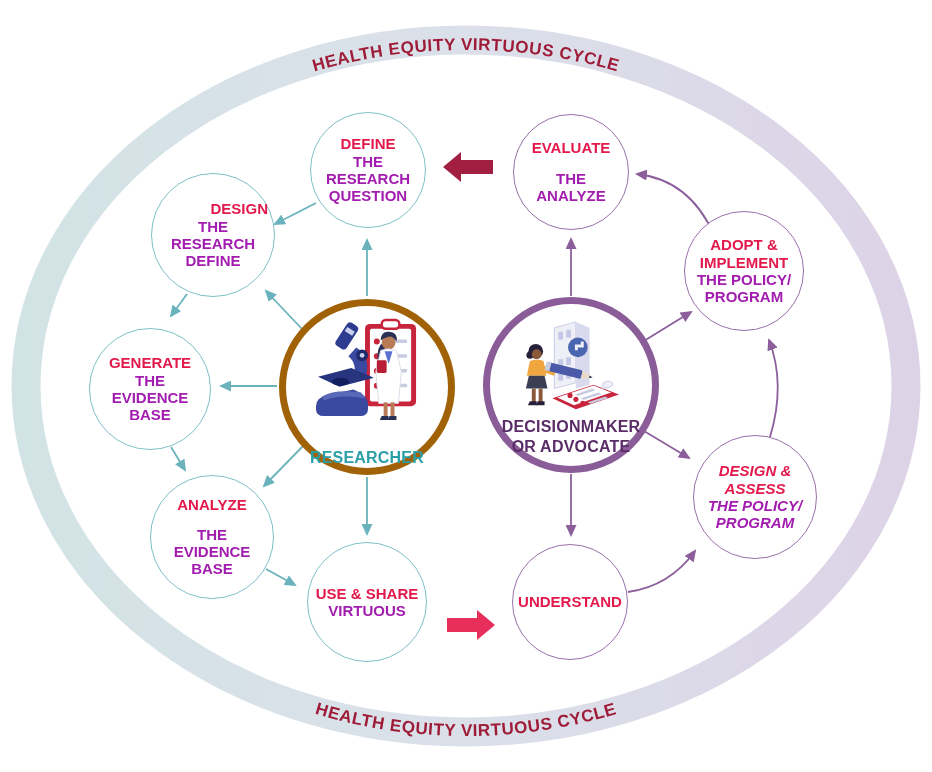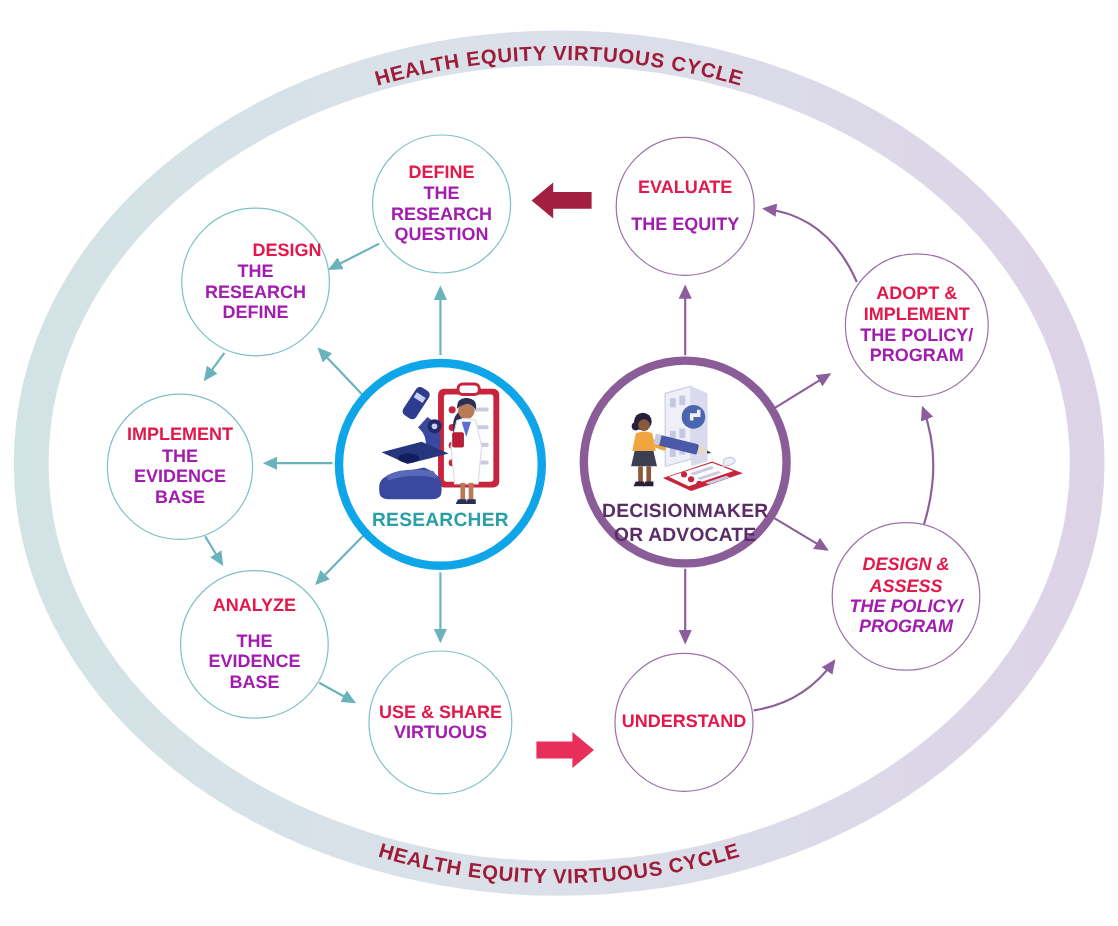--- a/index.html
+++ b/index.html
@@ -41,21 +41,21 @@
     width: 176px; height: 176px;
     border-radius: 50%;
     background: #ffffff;
     box-sizing: border-box;
     display: flex;
     flex-direction: column;
     align-items: center;
     justify-content: flex-start;
     text-align: center;
   }
-  .hub.researcher    { border: 7px solid #0ea5e9; padding-top: 12px; }
+  .hub.researcher    { border: 7px solid #a16207; padding-top: 12px; gap: 24px; }
   .hub.decisionmaker { border: 7px solid #8A5C98; padding-top: 14px; }
   .hub-label {
     font-weight: bold;
     font-size: 16px;
     line-height: 1.25;
     letter-spacing: 0.2px;
     width: 150px;
   }
   .hub.researcher .hub-label    { color: #2B9FA8; margin-top: 2px; }
   .hub.decisionmaker .hub-label { color: #5A2C68; margin-top: 1px; }
@@ -124,40 +124,40 @@
     <span class="hl">DEFINE</span>
     <span class="rest">THE RESEARCH QUESTION</span>
   </div>
 
   <div class="node teal" style="left:151px; top:173px; width:124px; height:124px;align-items:flex-end;">
     <span class="hl">DESIGN</span>
     <span class="rest">THE RESEARCH DEFINE</span>
   </div>
 
   <div class="node teal" style="left:89px; top:328px; width:122px; height:122px;">
-    <span class="hl">IMPLEMENT</span>
+    <span class="hl">GENERATE</span>
     <span class="rest">THE EVIDENCE BASE</span>
   </div>
 
   <div class="node teal" style="left:150px; top:475px; width:124px; height:124px;gap:12px;">
     <span class="hl">ANALYZE</span>
     <span class="rest">THE EVIDENCE BASE</span>
   </div>
 
   <div class="node teal" style="left:307px; top:542px; width:120px; height:120px;">
     <span class="hl">USE &amp; SHARE</span>
     <span class="rest">VIRTUOUS</span>
   </div>
 
   <div class="node purple" style="left:513px; top:114px; width:116px; height:116px;gap:13px;">
     <span class="hl">EVALUATE</span>
-    <span class="rest">THE EQUITY</span>
-  </div>
-
-  <div class="node purple" style="left:704px; top:211px; width:120px; height:120px;align-items:flex-end;">
+    <span class="rest">THE ANALYZE</span>
+  </div>
+
+  <div class="node purple" style="left:684px; top:211px; width:120px; height:120px;align-items:flex-end;">
     <span class="hl">ADOPT &amp; IMPLEMENT</span>
     <span class="rest">THE POLICY/ PROGRAM</span>
   </div>
 
   <div class="node purple" style="left:693px; top:435px; width:124px; height:124px;font-style:italic;">
     <span class="hl">DESIGN &amp; ASSESS</span>
     <span class="rest">THE POLICY/ PROGRAM</span>
   </div>
 
   <div class="node purple" style="left:512px; top:544px; width:116px; height:116px;">

